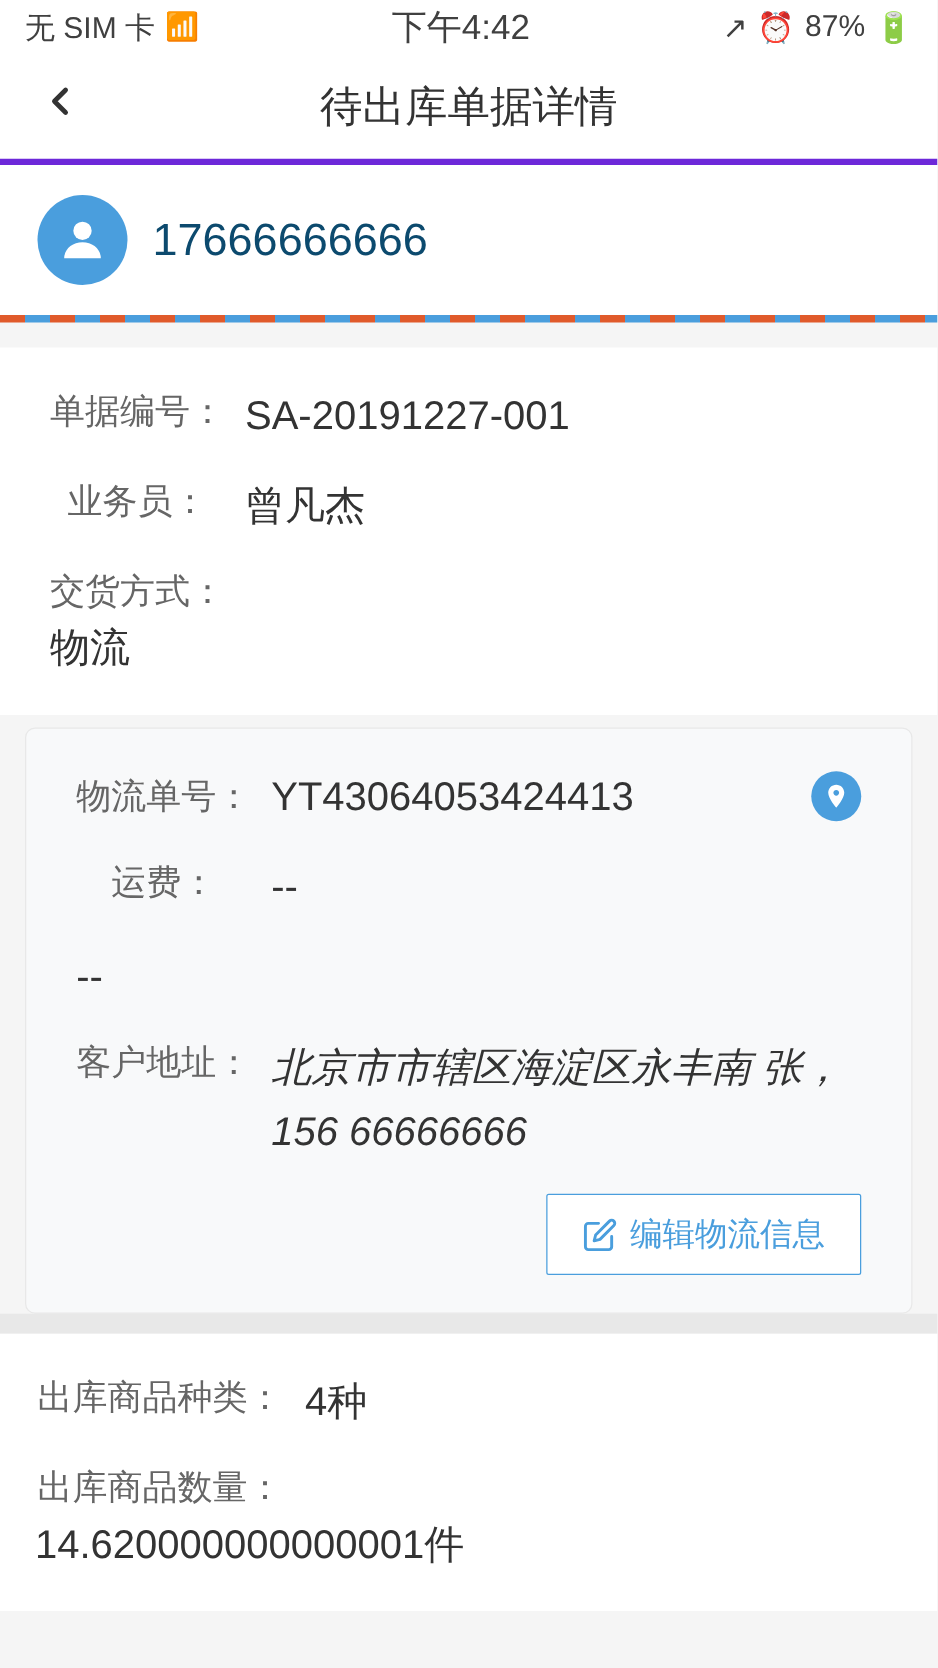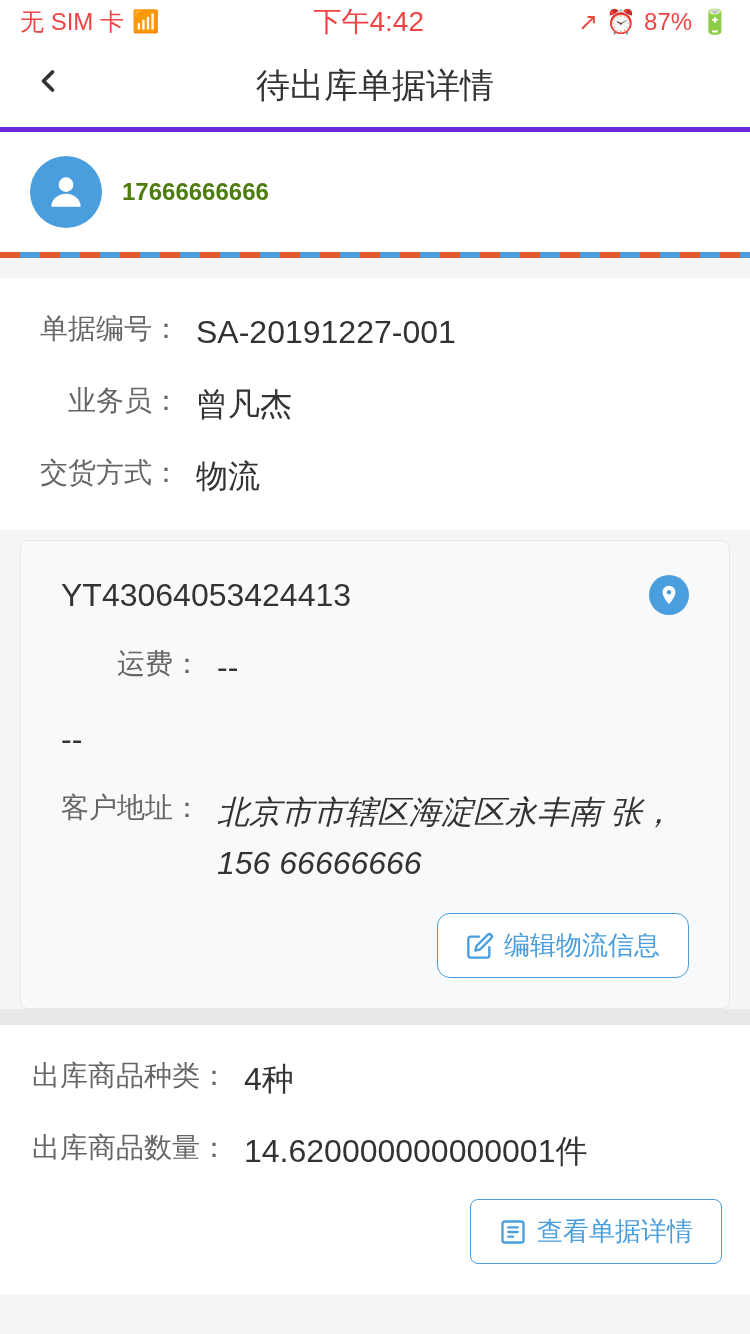--- a/index.html
+++ b/index.html
@@ -16,21 +16,21 @@
 
     
     .status-bar {
       background: #fff;
       height: 44px;
       display: flex;
       align-items: center;
       justify-content: space-between;
       padding: 0 20px;
       font-size: 24px;
-      color: #ef4444;
+      color: #404040;
     }
     .status-left { display: flex; align-items: center; gap: 8px; }
     .status-right { display: flex; align-items: center; gap: 8px; }
     .wifi-icon { font-size: 22px; }
 
     
     .nav-bar {
       background: #fff;
       height: 88px;
       display: flex;
@@ -78,44 +78,44 @@
       height: 72px;
       border-radius: 50%;
       background: #4a9edd;
       display: flex;
       align-items: center;
       justify-content: center;
       flex-shrink: 0;
     }
     .avatar-circle svg { width: 44px; height: 44px; }
     .customer-phone {
-      font-size: 24px;
-      font-weight: 700;
-      color: #4d7c0f;
+      font-size: 36px;
+      font-weight: 400;
+      color: #0c4a6e;
     }
 
     
     .content-section {
       background: #fff;
       margin-top: 20px;
       padding: 30px 40px;
     }
 
     .info-row {
       display: flex;
       align-items: flex-start;
       margin-bottom: 24px;
       line-height: 1.5;
     }
-    .info-row:last-child { margin-bottom: 0; }
+    .info-row:last-child { margin-bottom: 0; flex-direction: column; }
     .info-label {
       color: #666;
       font-size: 28px;
       min-width: 140px;
-      text-align: right;
+      text-align: center;
       margin-right: 16px;
       flex-shrink: 0;
     }
     .info-value {
       color: #333;
       font-size: 32px;
       flex: 1;
     }
 
     
@@ -148,21 +148,21 @@
     
     .btn-row {
       display: flex;
       justify-content: flex-end;
       margin-top: 24px;
     }
     .btn-edit {
       border: 1px solid #4a9edd;
       color: #4a9edd;
       background: #fff;
-      border-radius: 13px;
+      border-radius: 2px;
       padding: 14px 28px;
       font-size: 26px;
       display: flex;
       align-items: center;
       gap: 10px;
       cursor: pointer;
     }
     .btn-edit svg { width: 28px; height: 28px; }
 
     
@@ -263,20 +263,21 @@
         <span class="info-value">曾凡杰</span>
       </div>
       <div class="info-row">
         <span class="info-label">交货方式：</span>
         <span class="info-value">物流</span>
       </div>
     </div>
 
     <div class="logistics-section" style="margin: 0 20px 0 20px; margin-top: 10px;">
       <div class="tracking-row info-row">
+        <span class="info-label">物流单号：</span>
         <span class="info-value">YT43064053424413</span>
         <span class="location-icon">
           <svg viewBox="0 0 24 24" fill="white">
             <path d="M12 2C8.13 2 5 5.13 5 9c0 5.25 7 13 7 13s7-7.75 7-13c0-3.87-3.13-7-7-7zm0 9.5c-1.38 0-2.5-1.12-2.5-2.5s1.12-2.5 2.5-2.5 2.5 1.12 2.5 2.5-1.12 2.5-2.5 2.5z"></path>
           </svg>
         </span>
       </div>
       <div class="info-row">
         <span class="info-label">运费：</span>
         <span class="info-value">--</span>
@@ -305,30 +306,19 @@
     <div class="goods-section">
       <div class="info-row">
         <span class="info-label" style="min-width:200px;">出库商品种类：</span>
         <span class="info-value">4种</span>
       </div>
       <div class="info-row">
         <span class="info-label" style="min-width:200px;">出库商品数量：</span>
         <span class="info-value">14.620000000000001件</span>
       </div>
 
-      <div class="btn-row">
-        <button class="btn-detail">
-          <svg viewBox="0 0 24 24" fill="none" stroke="#4a9edd" stroke-width="2" stroke-linecap="round" stroke-linejoin="round">
-            <rect x="3" y="3" width="18" height="18" rx="2" ry="2"></rect>
-            <line x1="8" y1="8" x2="16" y2="8"></line>
-            <line x1="8" y1="12" x2="16" y2="12"></line>
-            <line x1="8" y1="16" x2="12" y2="16"></line>
-          </svg>
-          <span>查看单据详情</span>
-        </button>
-      </div>
     </div>
 
     <div class="empty-space"></div>
 
   </div>
 
 </div>
 
 </body></html>

